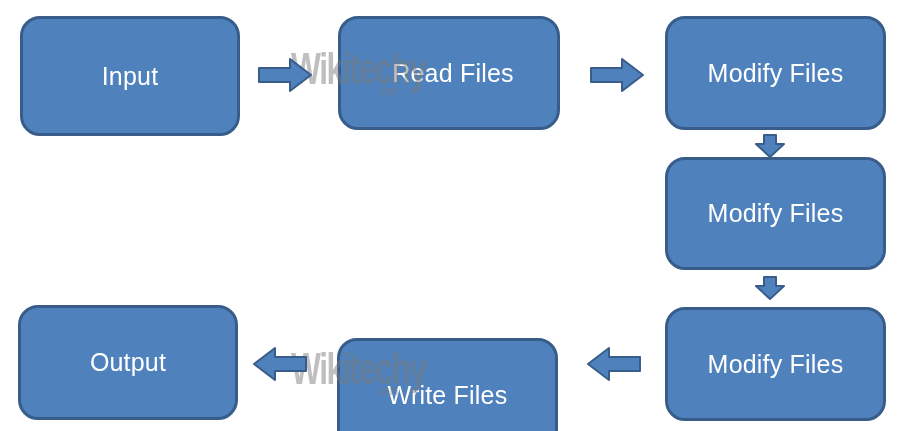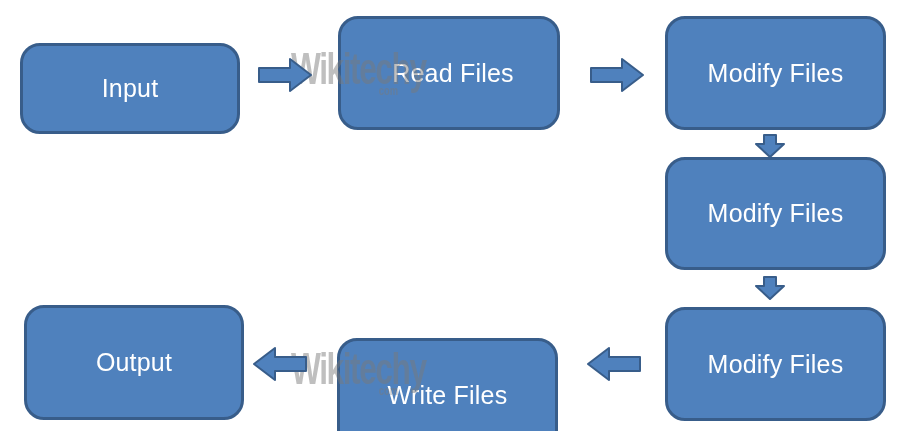--- a/index.html
+++ b/index.html
@@ -58,27 +58,27 @@
     pointer-events:none;
   }
   .wm-sub{
     position:absolute;
     left:122px;top:37px;
     font-size:13px;
     font-weight:bold;
     letter-spacing:0;
   }
   
-  .n-input  {left:20px; top:16px; width:220px;height:91px;margin-top:27px;}
+  .n-input  {left:20px; top:16px; width:220px;height:120px;}
   .n-read   {left:338px;top:16px; width:222px;height:114px;padding-left:8px;}
   .n-mod1   {left:665px;top:16px; width:221px;height:114px;}
   .n-mod2   {left:665px;top:157px;width:221px;height:113px;}
   .n-mod3   {left:665px;top:307px;width:221px;height:114px;}
   .n-write  {left:337px;top:306px;width:221px;height:114px;margin-top:32px;}
-  .n-output {left:24px; top:305px;width:220px;height:115px;}
+  .n-output {left:18px; top:305px;width:220px;height:115px;}
   
   .a1{left:258px;top:58px;}
   .a2{left:590px;top:58px;}
   .a3{left:755px;top:134px;}
   .a4{left:755px;top:276px;}
   .a5{left:587px;top:347px;}
   .a6{left:253px;top:347px;}
   .wm-top{left:291px;top:47px;}
   .wm-bottom{left:291px;top:347px;}
 </style>

